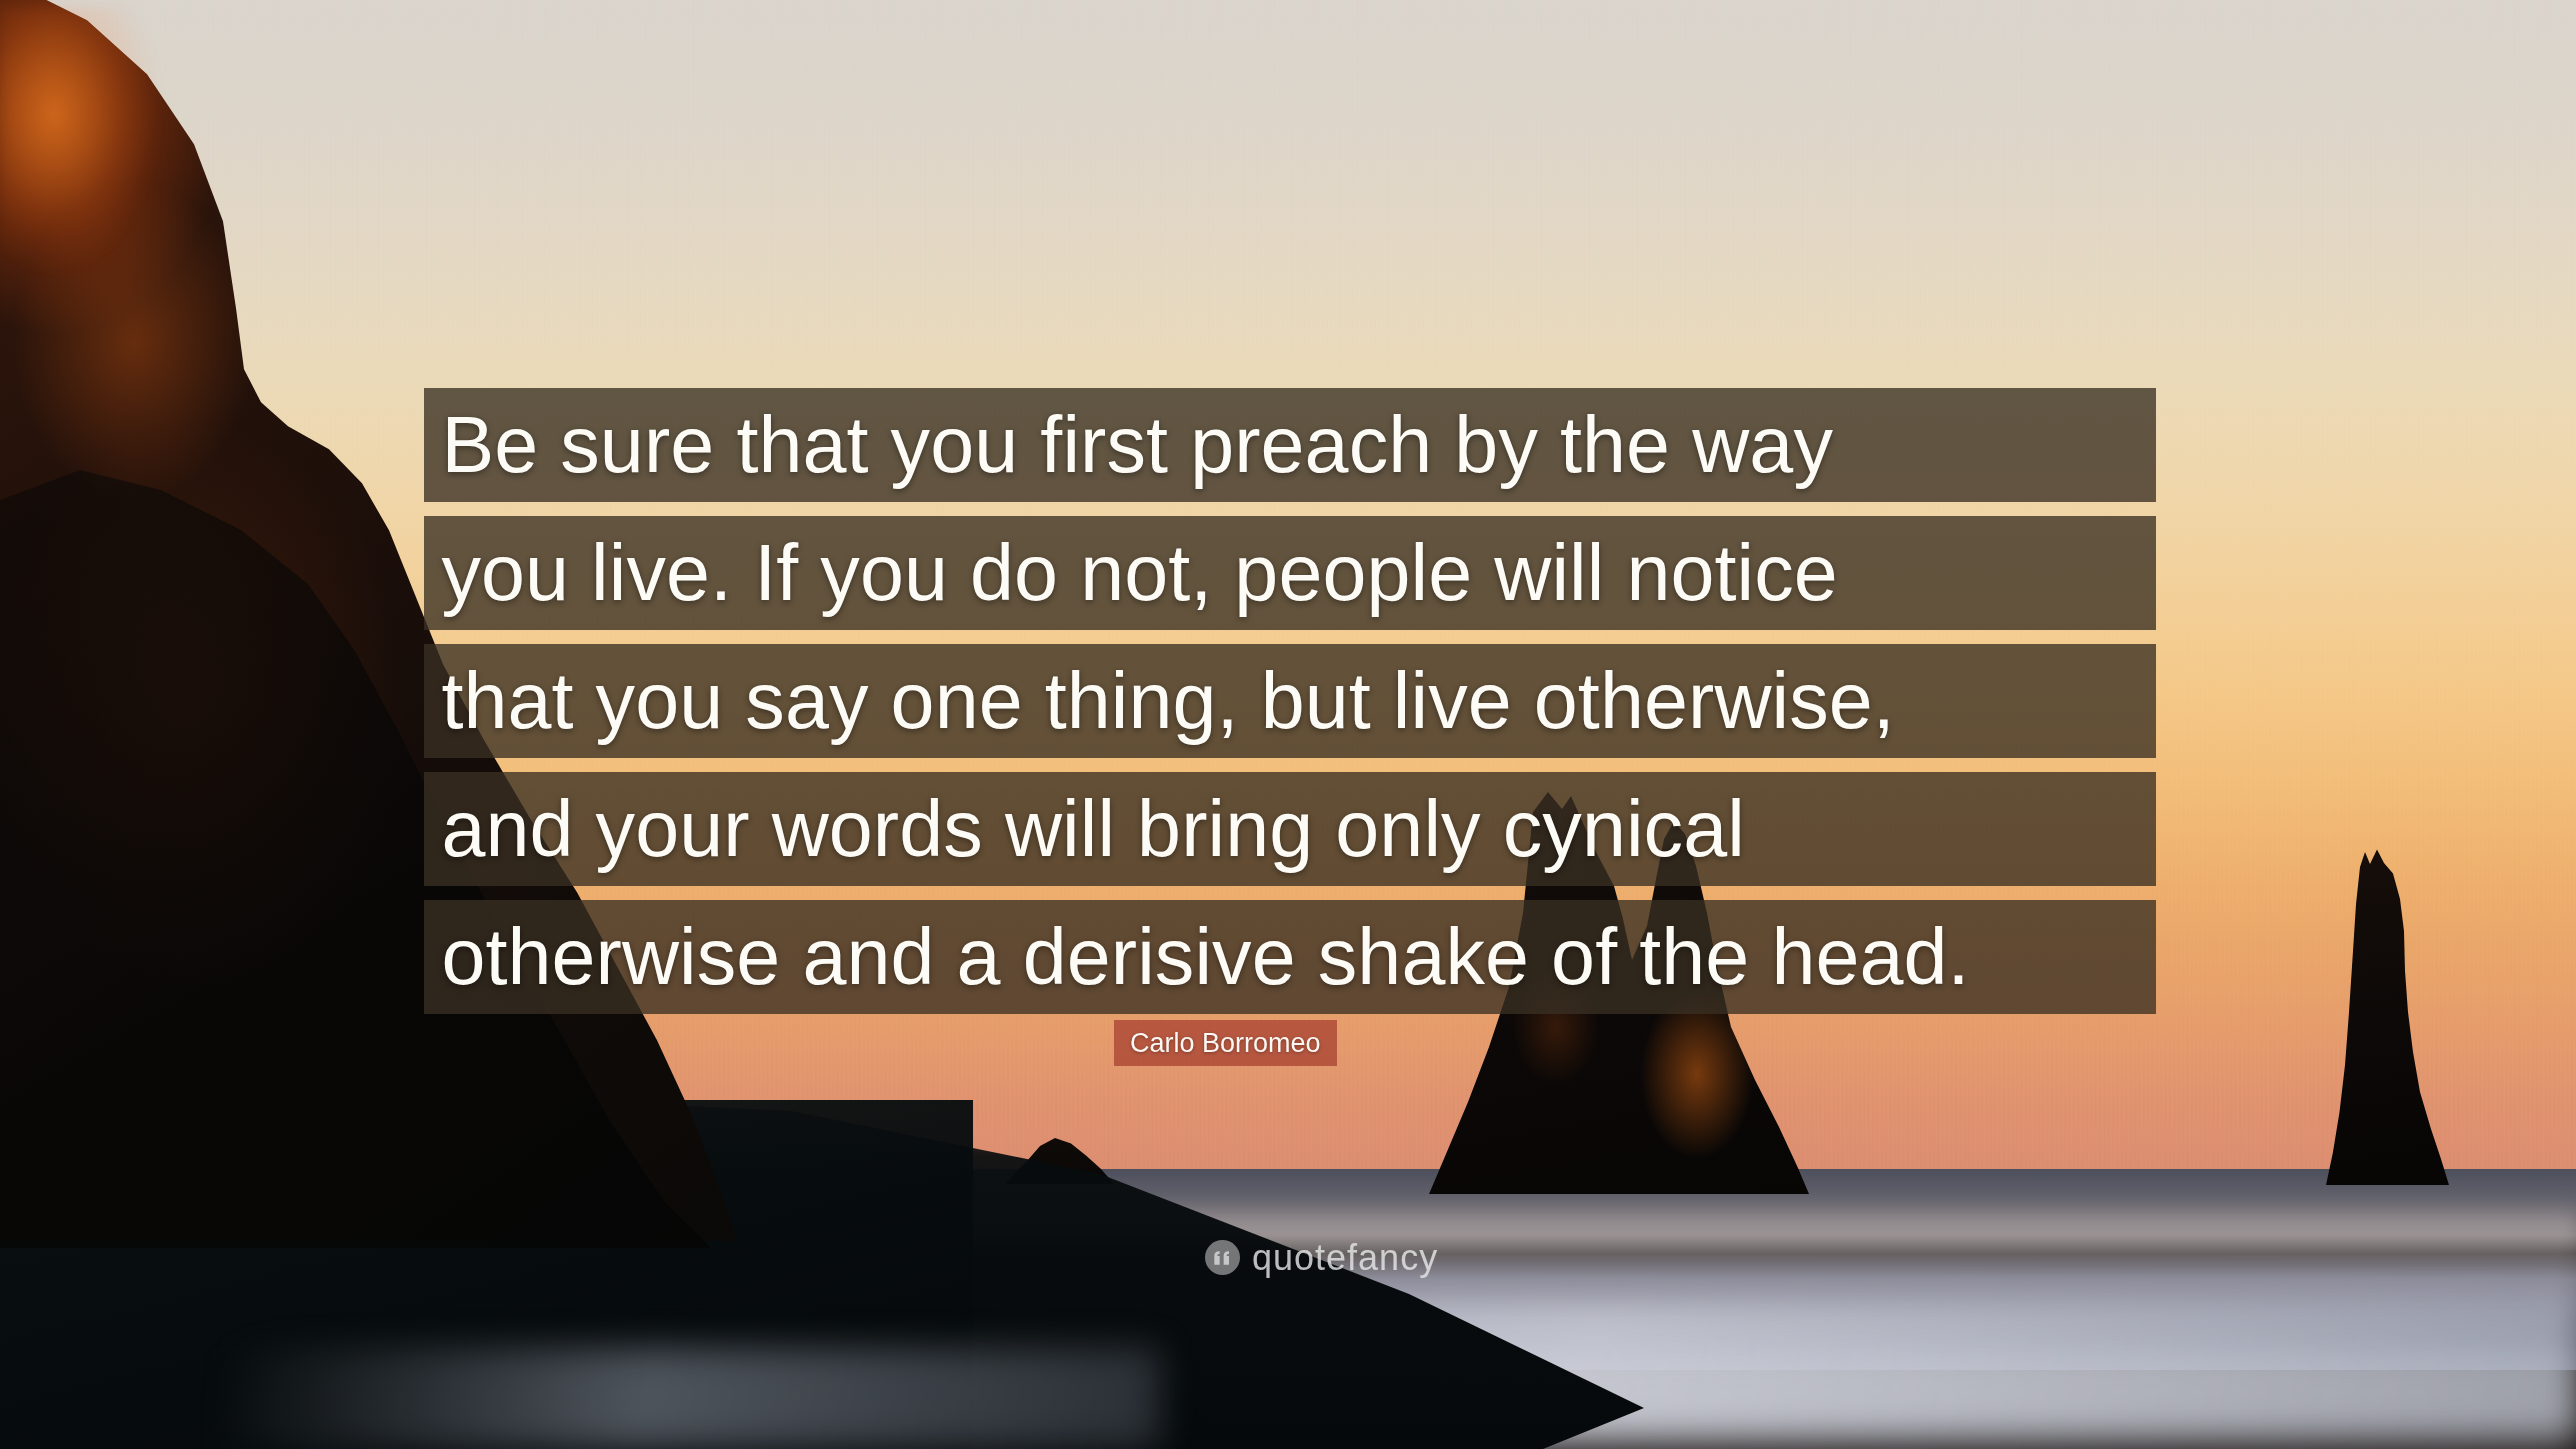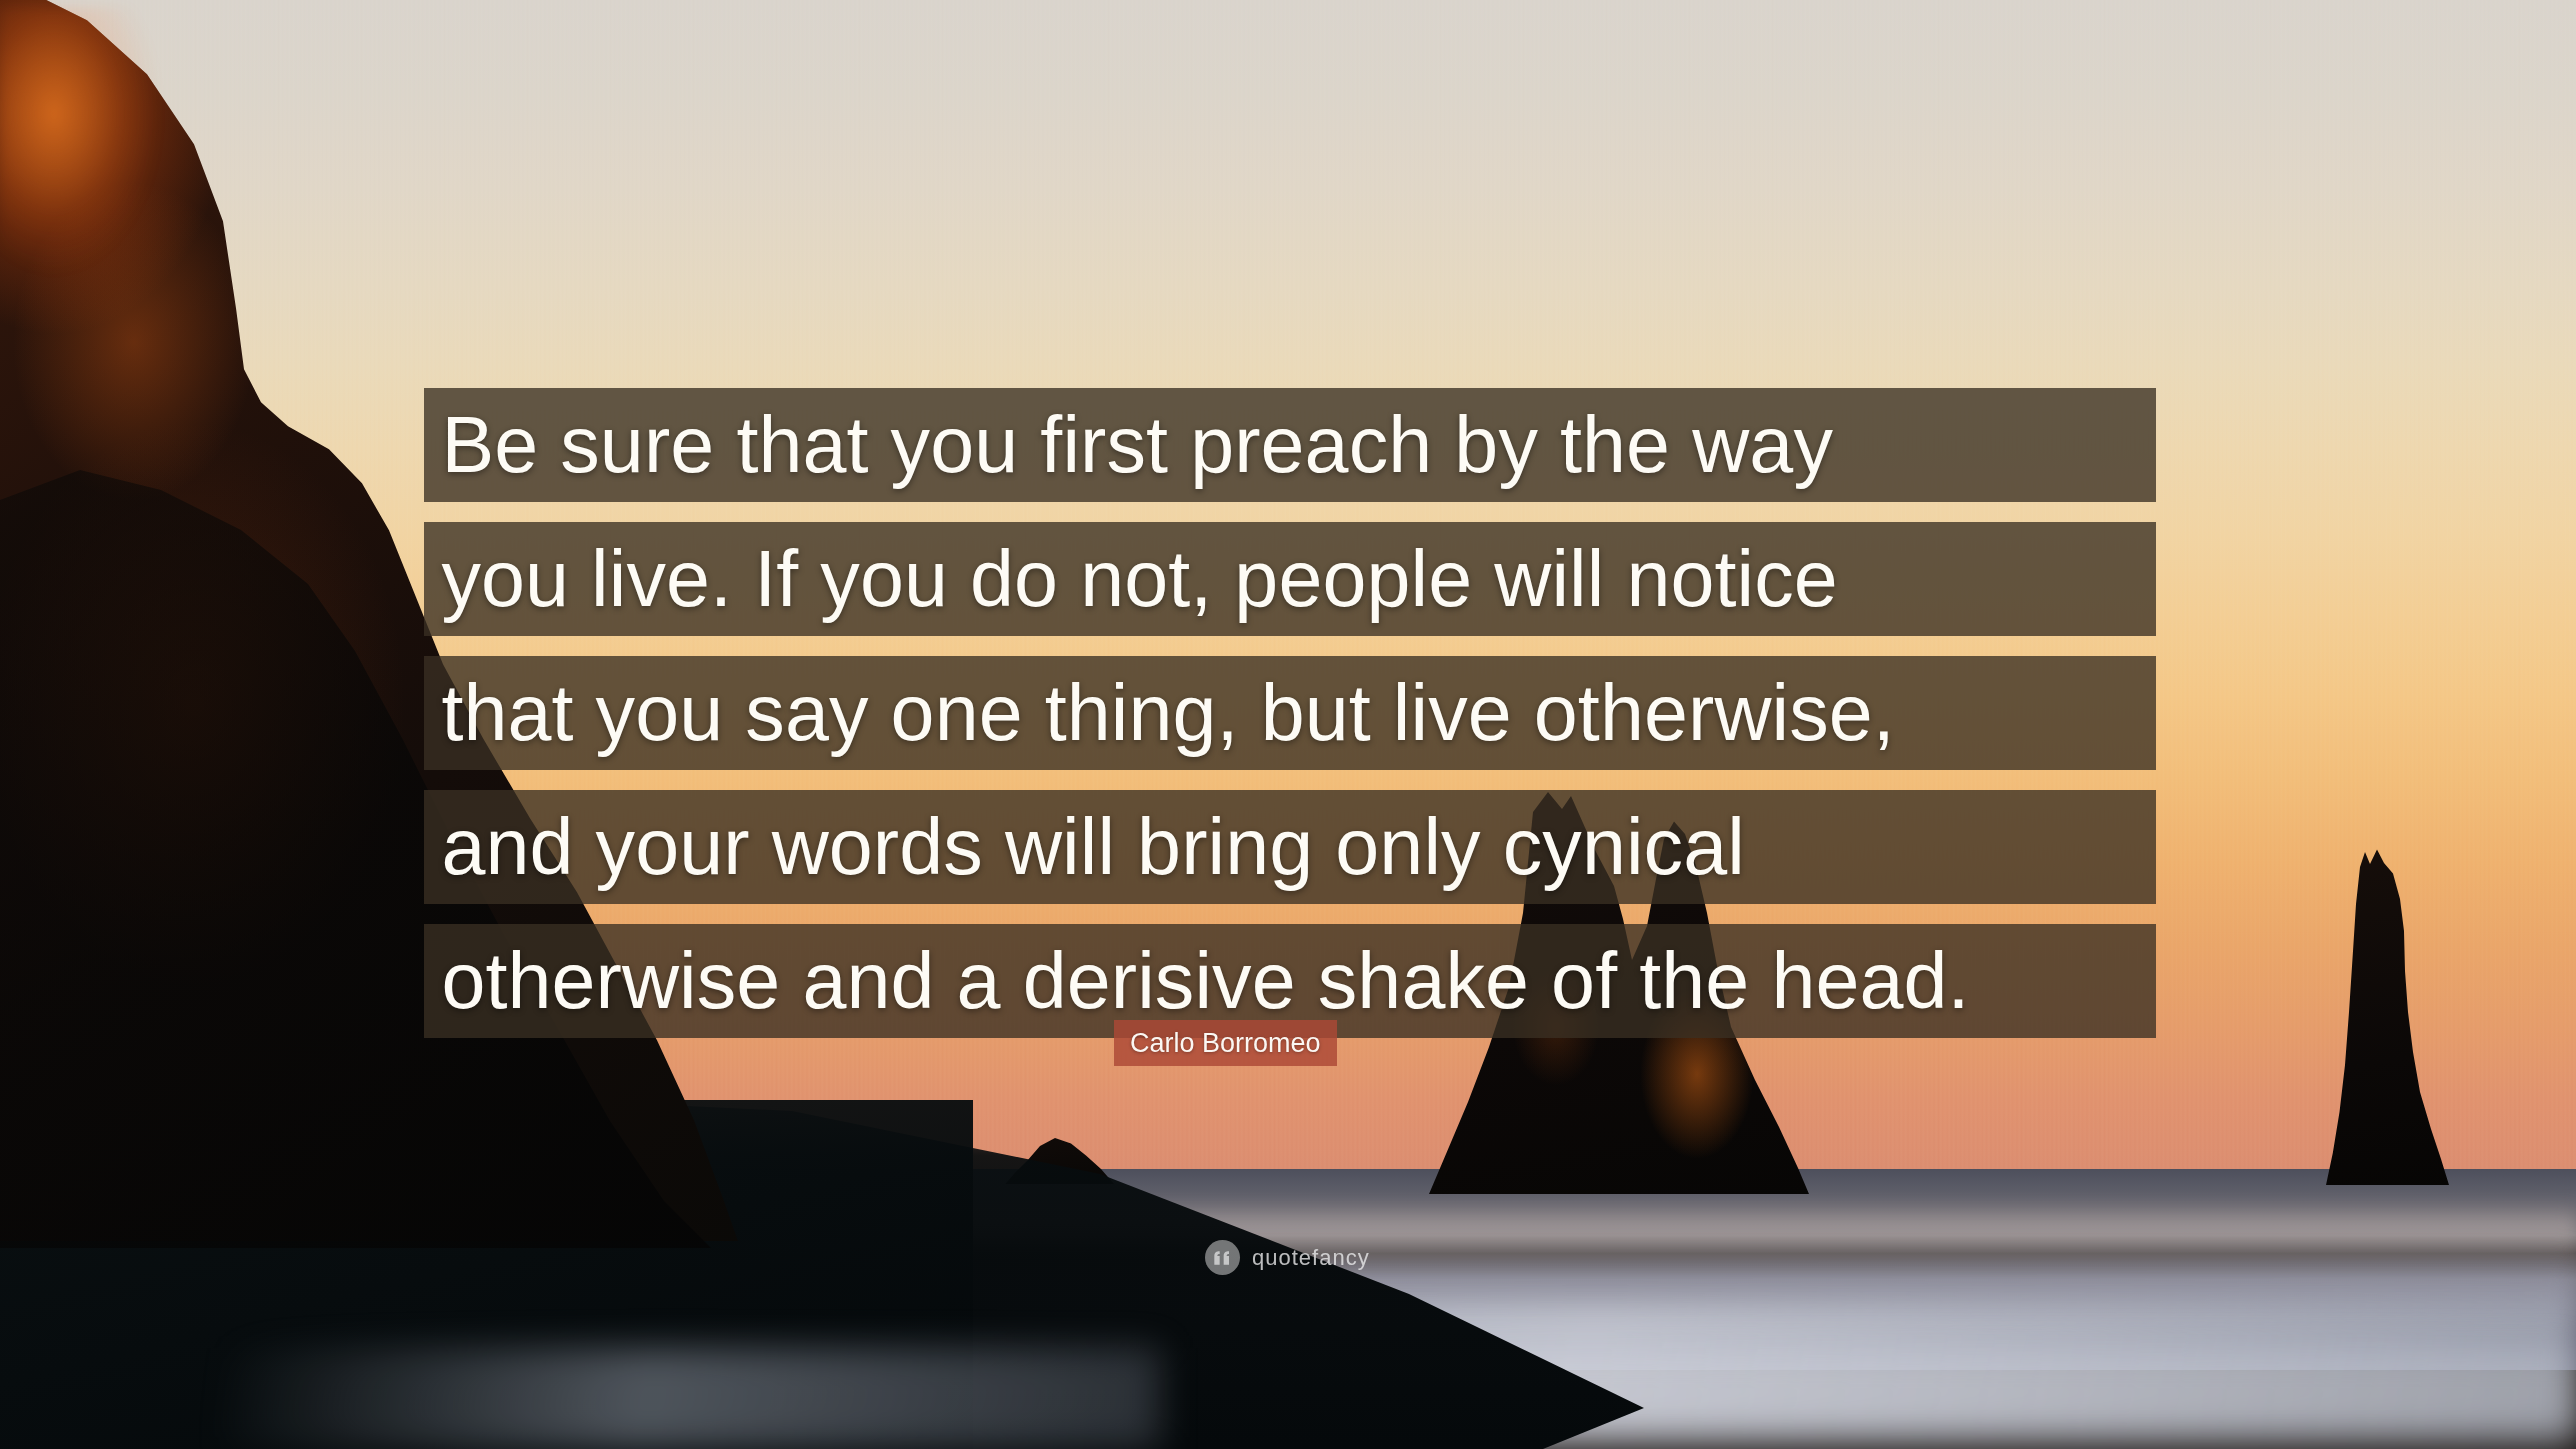--- a/index.html
+++ b/index.html
@@ -157,21 +157,21 @@
     position:absolute;left:424px;top:388px;width:1732px;
   }
   .qline{
     display:block;
     box-sizing:border-box;
     background:rgba(58,48,34,.78);
     color:#fdfbf5;
     font-size:79px;
     line-height:114px;
     height:114px;
-    margin-bottom:20px;
+    margin-bottom:14px;
     padding:0 17.4px;
     white-space:nowrap;
     font-weight:400;
     letter-spacing:0.1px;
     text-shadow:0 2px 6px rgba(0,0,0,.42);
     overflow:hidden;
   }
   .qline:last-child{margin-bottom:0;}
 
   
@@ -194,21 +194,21 @@
   }
   .wm-logo{
     width:35px;height:35px;border-radius:50%;
     background:rgba(226,226,226,.62);
     display:flex;align-items:center;justify-content:center;
     flex:none;
   }
   .wm-logo svg{display:block;}
   .wm-text{
     color:#e9e9ea;
-    font-size:22px;
+    font-size:36px;
     line-height:35px;
     letter-spacing:1px;
     font-weight:300;
     white-space:nowrap;
   }
 </style>
 </head>
 <body>
 
 <div id="stage">

